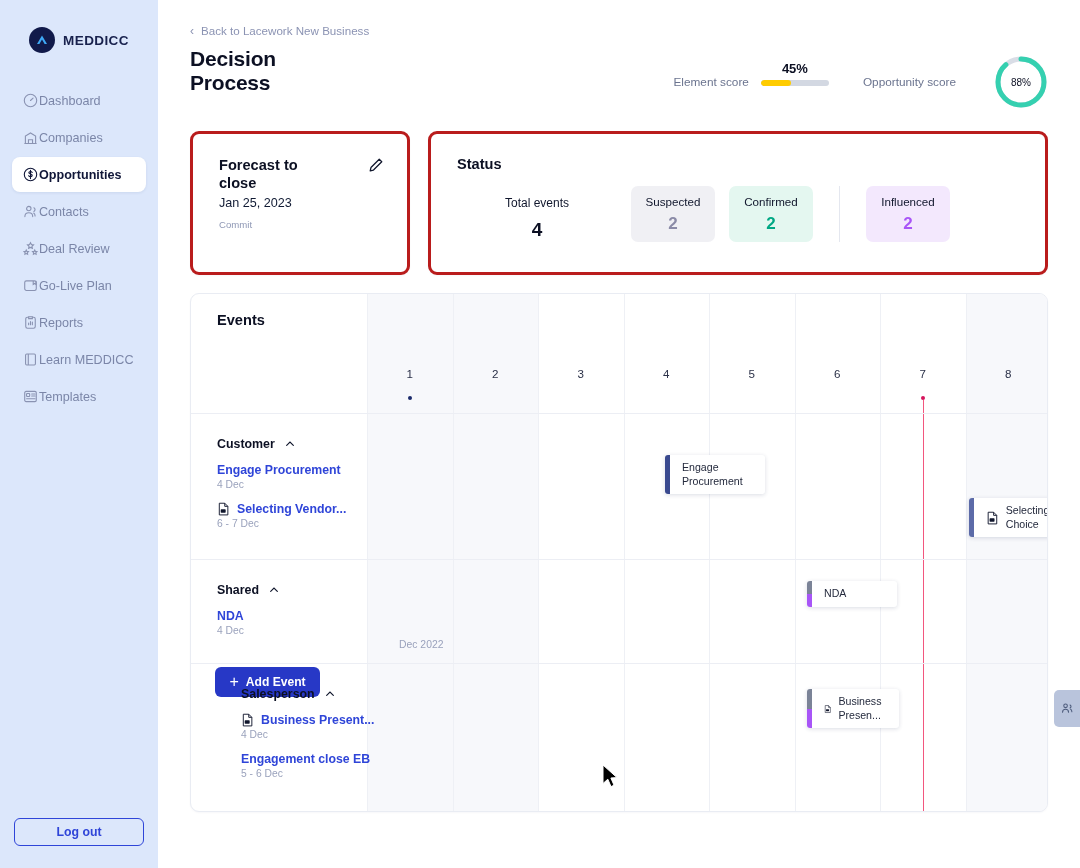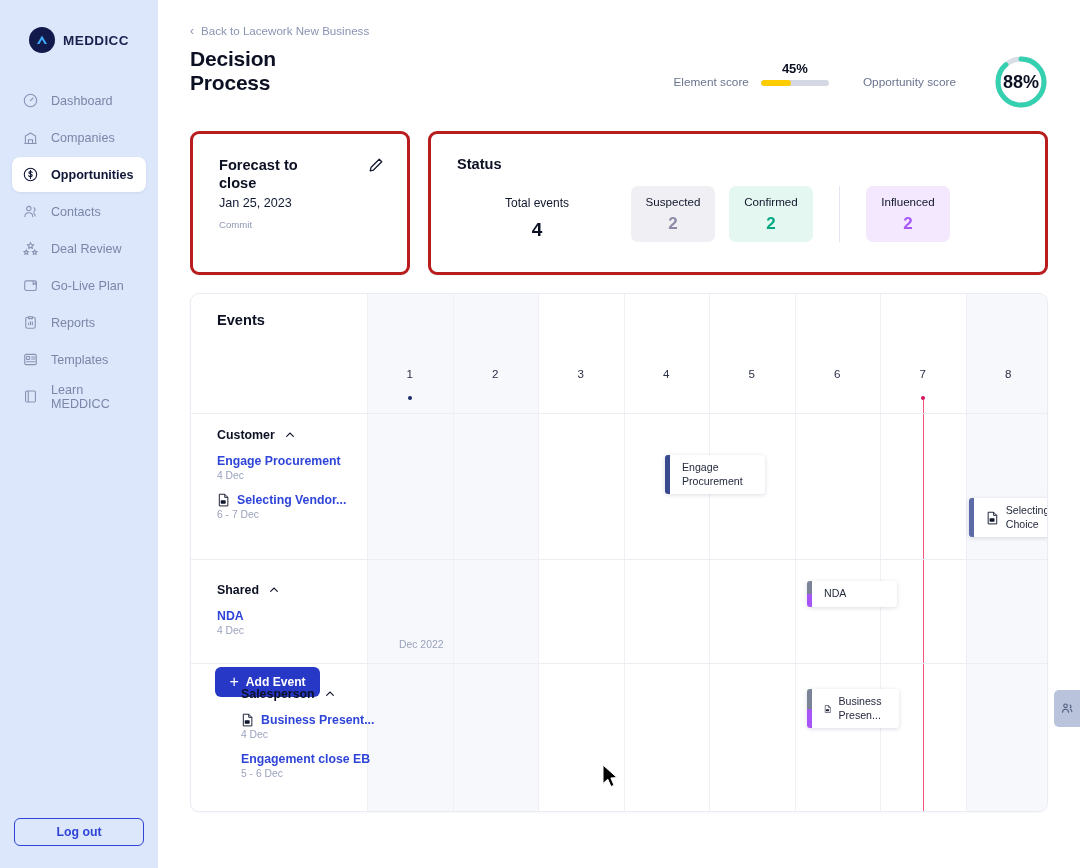--- a/index.html
+++ b/index.html
@@ -26,21 +26,21 @@
   .brand-logo {
     width: 26px; height: 26px; border-radius: 50%;
     background: #111a4a;
     display: flex; align-items: center; justify-content: center;
   }
   .brand-name {
     font-size: 13.5px; font-weight: bold; letter-spacing: .4px; color: #18214d;
   }
   .nav { display: flex; flex-direction: column; gap: 2px; padding: 0 12px; }
   .nav-item {
-    display: flex; align-items: center; gap: 12px;
+    display: flex; align-items: center; 
     height: 35px; padding: 0 10px; border-radius: 8px;
     font-size: 12.6px; color: #7b86a8; cursor: pointer;
   }
   .nav-item .ico { width: 17px; height: 17px; display: block; flex: 0 0 17px; }
   .nav-item.active {
     background: #ffffff; color: #101638; font-weight: bold;
     box-shadow: 0 1px 3px rgba(30,50,110,.09);
     text-align: right;
   }
   .nav-item.active .ico { stroke: #101638; }
@@ -73,21 +73,21 @@
   .bar-val {
     position: absolute; top: -17px; left: 50%; transform: translateX(-50%);
     font-size: 13px; font-weight: bold; color: #0c1023; white-space: nowrap;
   }
   .bar-track { width: 68px; height: 6px; border-radius: 3px; background: #d3d8e2; overflow: hidden; }
   .bar-fill { height: 100%; border-radius: 3px; background: #ffcc00; }
   .ring-wrap { margin-left: 26px; position: relative; width: 54px; height: 54px; }
   .ring-svg { display: block; transform: rotate(-90deg); }
   .ring-val {
     position: absolute; inset: 0; display: flex; align-items: center; justify-content: center;
-    font-size: 18px; font-weight: bold; color: #0c1023;
+    font-size: 10px; font-weight: normal; color: #0c1023;
   }
 
   
   .cards-row { display: flex; gap: 18px; margin-top: 22px; }
   .card {
     background: #fff; border: 3px solid #b91c1c; border-radius: 9px;
     box-shadow: 0 1px 2px rgba(25,40,90,.035);
   }
   .card-forecast { width: 220px; height: 144px; padding: 22px 22px 0 26px; position: relative; }
   .fc-title { font-size: 14.6px; font-weight: bold; color: #0c1023; line-height: 1.26; max-width: 110px; }
@@ -248,32 +248,32 @@
       <div class="nav-item">
         <svg class="ico" viewBox="0 0 20 20" fill="none" stroke="#8a93b2" stroke-width="1.3">
             <rect x="4.4" y="3.8" width="11.2" height="13" rx="2"></rect>
             <path d="M7.8 3.2h4.4v2.2H7.8z" fill="#dce7fb"></path>
             <path d="M7.8 12.6v-2M10 12.6V8.8M12.2 12.6v-3" stroke-linecap="round"></path>
           </svg>
         <span>Reports</span>
       </div>
       <div class="nav-item">
         <svg class="ico" viewBox="0 0 20 20" fill="none" stroke="#8a93b2" stroke-width="1.3">
+            <rect x="4.2" y="3.6" width="11.6" height="12.8" rx="1.4"></rect>
+            <path d="M7.4 3.6v12.8"></path>
+          </svg>
+        <span>Learn MEDDICC</span>
+      </div>
+      <div class="nav-item">
+        <svg class="ico" viewBox="0 0 20 20" fill="none" stroke="#8a93b2" stroke-width="1.3">
             <rect x="3.2" y="4" width="13.6" height="12" rx="1.6"></rect>
             <rect x="5.4" y="6.4" width="3.6" height="3.6" rx=".6"></rect>
             <path d="M11.4 7h4M11.4 9.4h4M5.4 12.6h10" stroke-linecap="round"></path>
           </svg>
         <span>Templates</span>
-      </div>
-      <div class="nav-item">
-        <svg class="ico" viewBox="0 0 20 20" fill="none" stroke="#8a93b2" stroke-width="1.3">
-            <rect x="4.2" y="3.6" width="11.6" height="12.8" rx="1.4"></rect>
-            <path d="M7.4 3.6v12.8"></path>
-          </svg>
-        <span>Learn MEDDICC</span>
       </div>
     </nav>
 
     <div class="logout-wrap">
       <button class="logout">Log out</button>
     </div>
   </aside>
 
   <main class="main">
 
@@ -393,21 +393,21 @@
 
       <div class="month-label">Dec 2022</div>
 
       <button class="add-event">
         <span class="add-plus">+</span>
         <span>Add Event</span>
       </button>
 
       <div id="rowsLayer">
           <div class="hrule" style="top: 119px;"></div>
-          <div class="row-label" style="top: 134px;">
+          <div class="row-label" style="top: 143px;">
             <div class="row-head">
               <span>Customer</span>
               <svg class="chev-up" viewBox="0 0 12 12" fill="none" stroke="#10162c" stroke-width="1.4">
                 <path d="M2 7.6 L6 3.6 L10 7.6" stroke-linecap="round"></path>
               </svg>
             </div>
             <div class="ev-entry">
               <div class="ev-name">
                 <span>Engage Procurement</span>
               </div>

